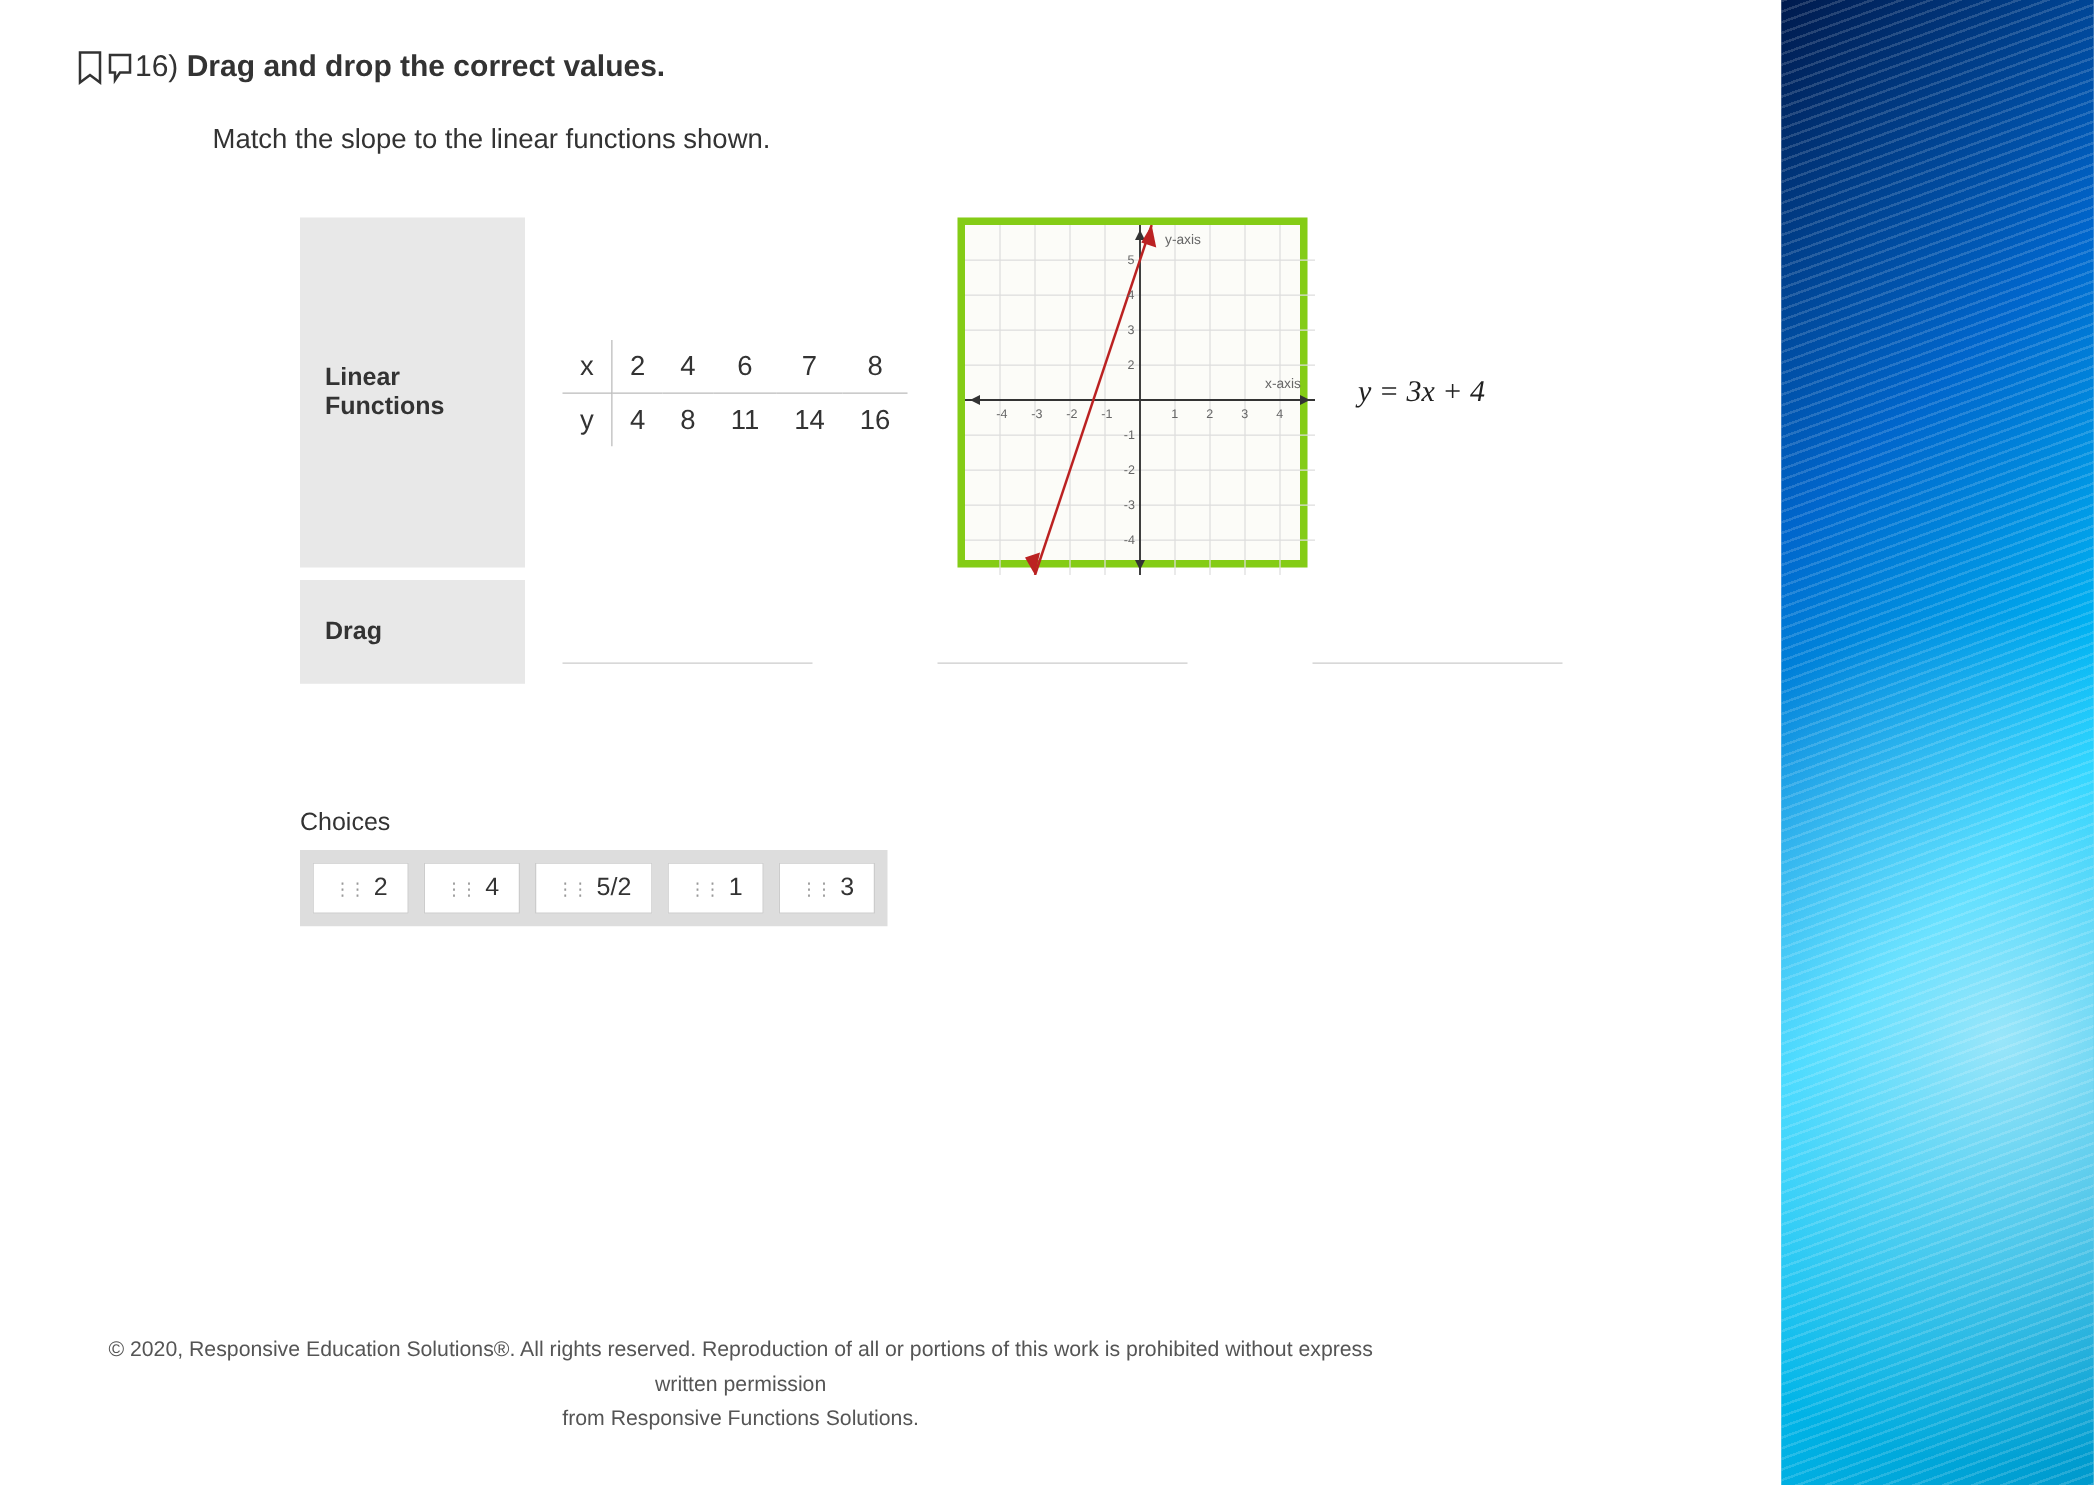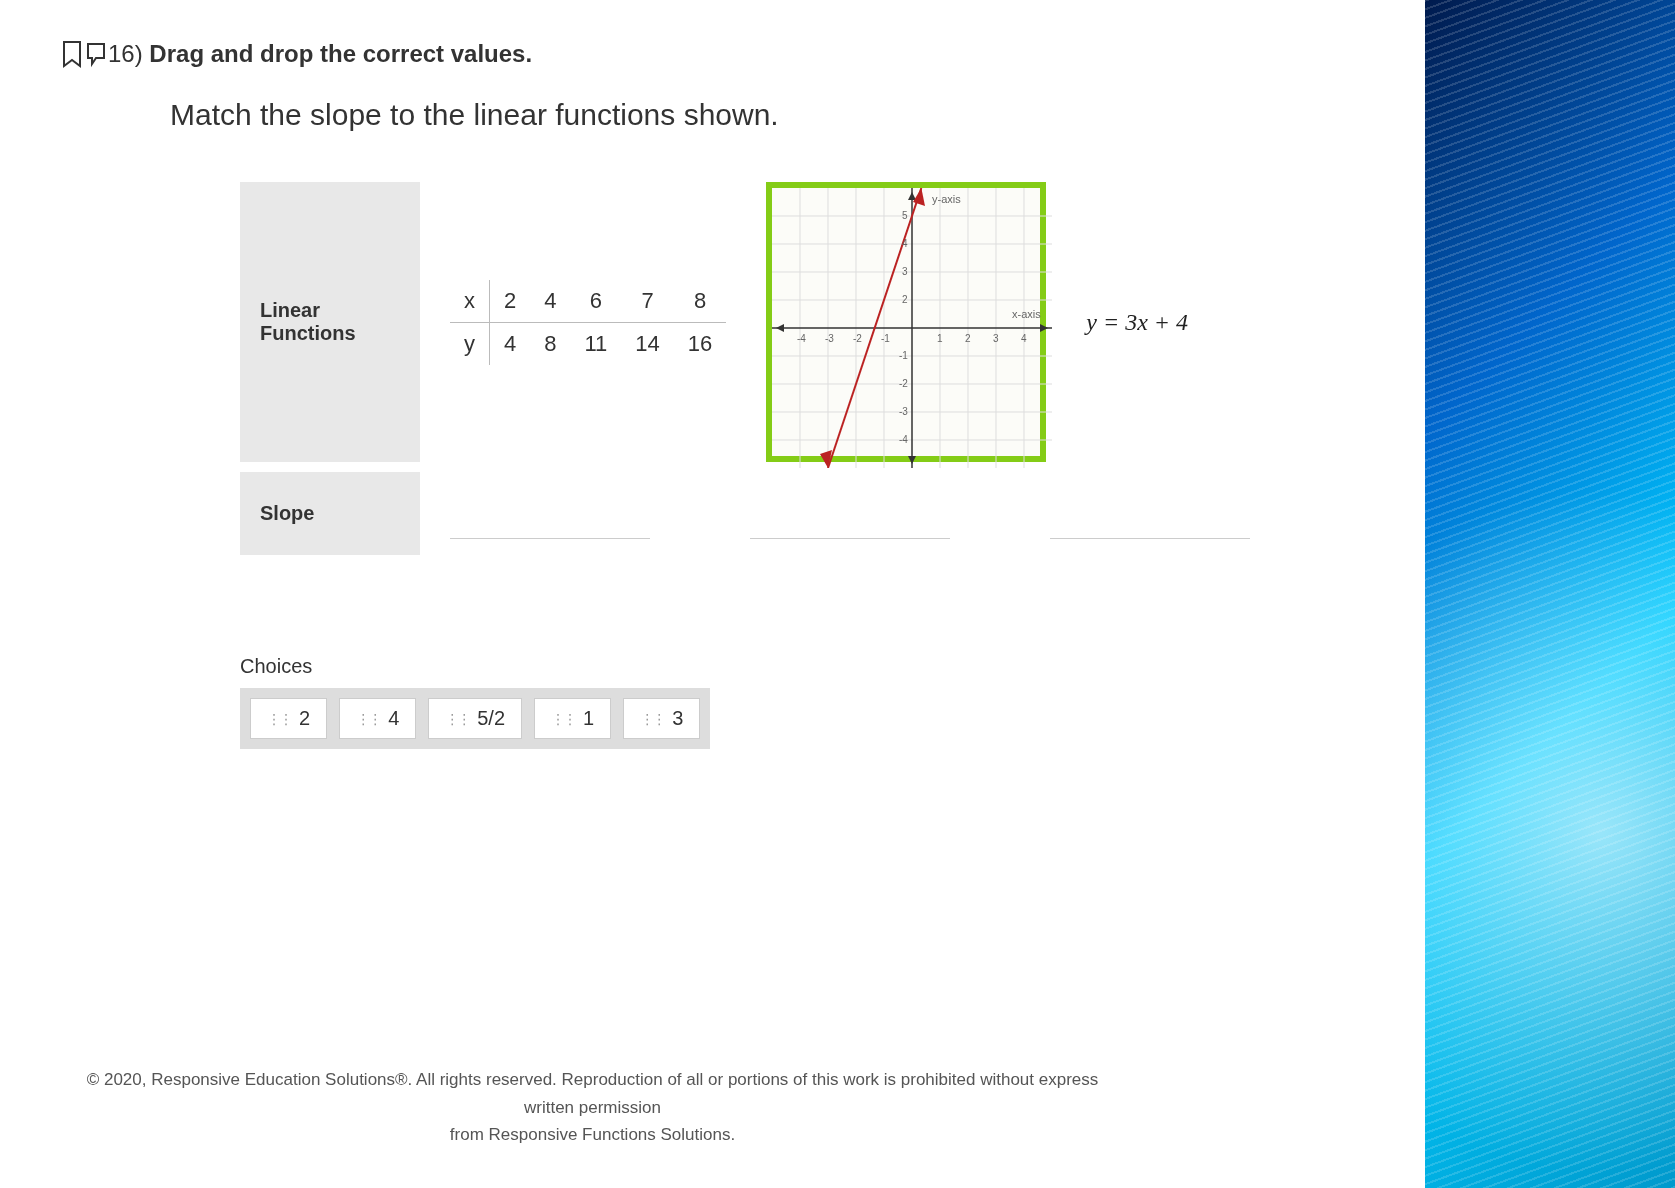--- a/index.html
+++ b/index.html
@@ -42,21 +42,21 @@
       font-size: 24px;
       color: #333;
     }
     .question-number {
       font-weight: normal;
     }
     .question-bold {
       font-weight: bold;
     }
     .instruction {
-      font-size: 30px;
+      font-size: 22px;
       color: #333;
       margin-left: 110px;
       margin-bottom: 50px;
     }
     .workspace {
       margin-left: 180px;
     }
     .match-row {
       display: flex;
       align-items: stretch;
@@ -299,21 +299,21 @@
               </g>
             </svg>
           </div>
 
           <div class="equation">y = 3x + 4</div>
         </div>
       </div>
 
       <div class="slope-row">
         <div class="slope-label">
-          <span>Slope</span>
+          <span>Drag</span>
         </div>
         <div class="drop-zone-row">
           <div class="drop-zone"></div>
           <div class="drop-zone"></div>
           <div class="drop-zone"></div>
         </div>
       </div>
 
       <div class="choices-section">
         <div class="choices-label">Choices</div>

